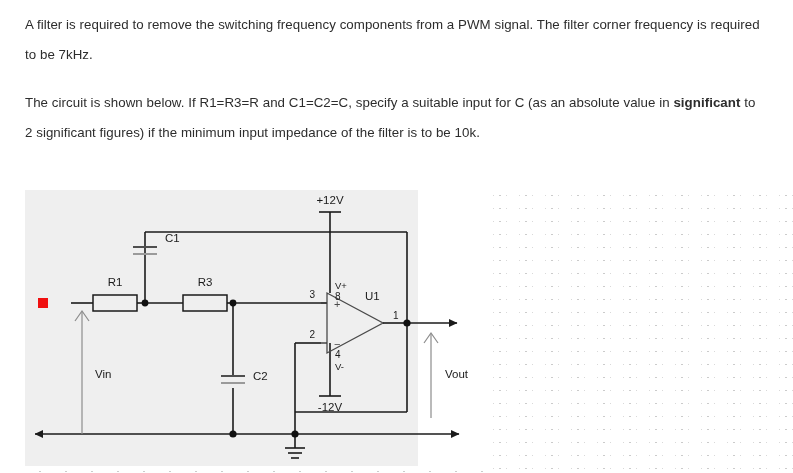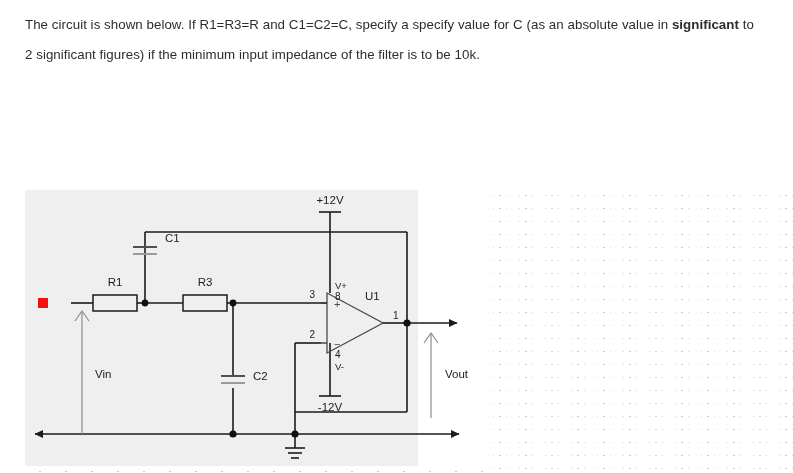--- a/index.html
+++ b/index.html
@@ -104,21 +104,22 @@
     font-size: 10px;
     fill: #1b1b1b;
   }
   .sym { font-family: "Liberation Sans", sans-serif; font-size: 11px; fill: #4a4a4a; }
   #marker-red { fill: #f01010; }
 </style>
 </head>
 <body>
 
 <div id="question-text">
-  <p class="q-para"><span>The circuit is shown below. If R1=R3=R and C1=C2=C, specify a specify value for C (as an absolute value in </span><b>significant</b><span> to 2 significant figures) if the minimum input impedance of the filter is to be 10k.</span></p>
+  <p class="q-para">A filter is required to remove the switching frequency components from a PWM signal. The filter corner frequency is required to be 7kHz.</p>
+  <p class="q-para"><span>The circuit is shown below. If R1=R3=R and C1=C2=C, specify a suitable input for C (as an absolute value in </span><b>significant</b><span> to 2 significant figures) if the minimum input impedance of the filter is to be 10k.</span></p>
 </div>
 
 <div id="circuit-figure">
   <svg id="circuit-svg" viewBox="0 0 460 276">
 
     <defs>
       <marker id="arrEnd" markerWidth="9" markerHeight="9" refX="8" refY="4.5" orient="auto" markerUnits="userSpaceOnUse">
         <path d="M0,0.6 L8.5,4.5 L0,8.4 z" fill="#1b1b1b"></path>
       </marker>
       <marker id="arrStart" markerWidth="9" markerHeight="9" refX="0.5" refY="4.5" orient="auto" markerUnits="userSpaceOnUse">

